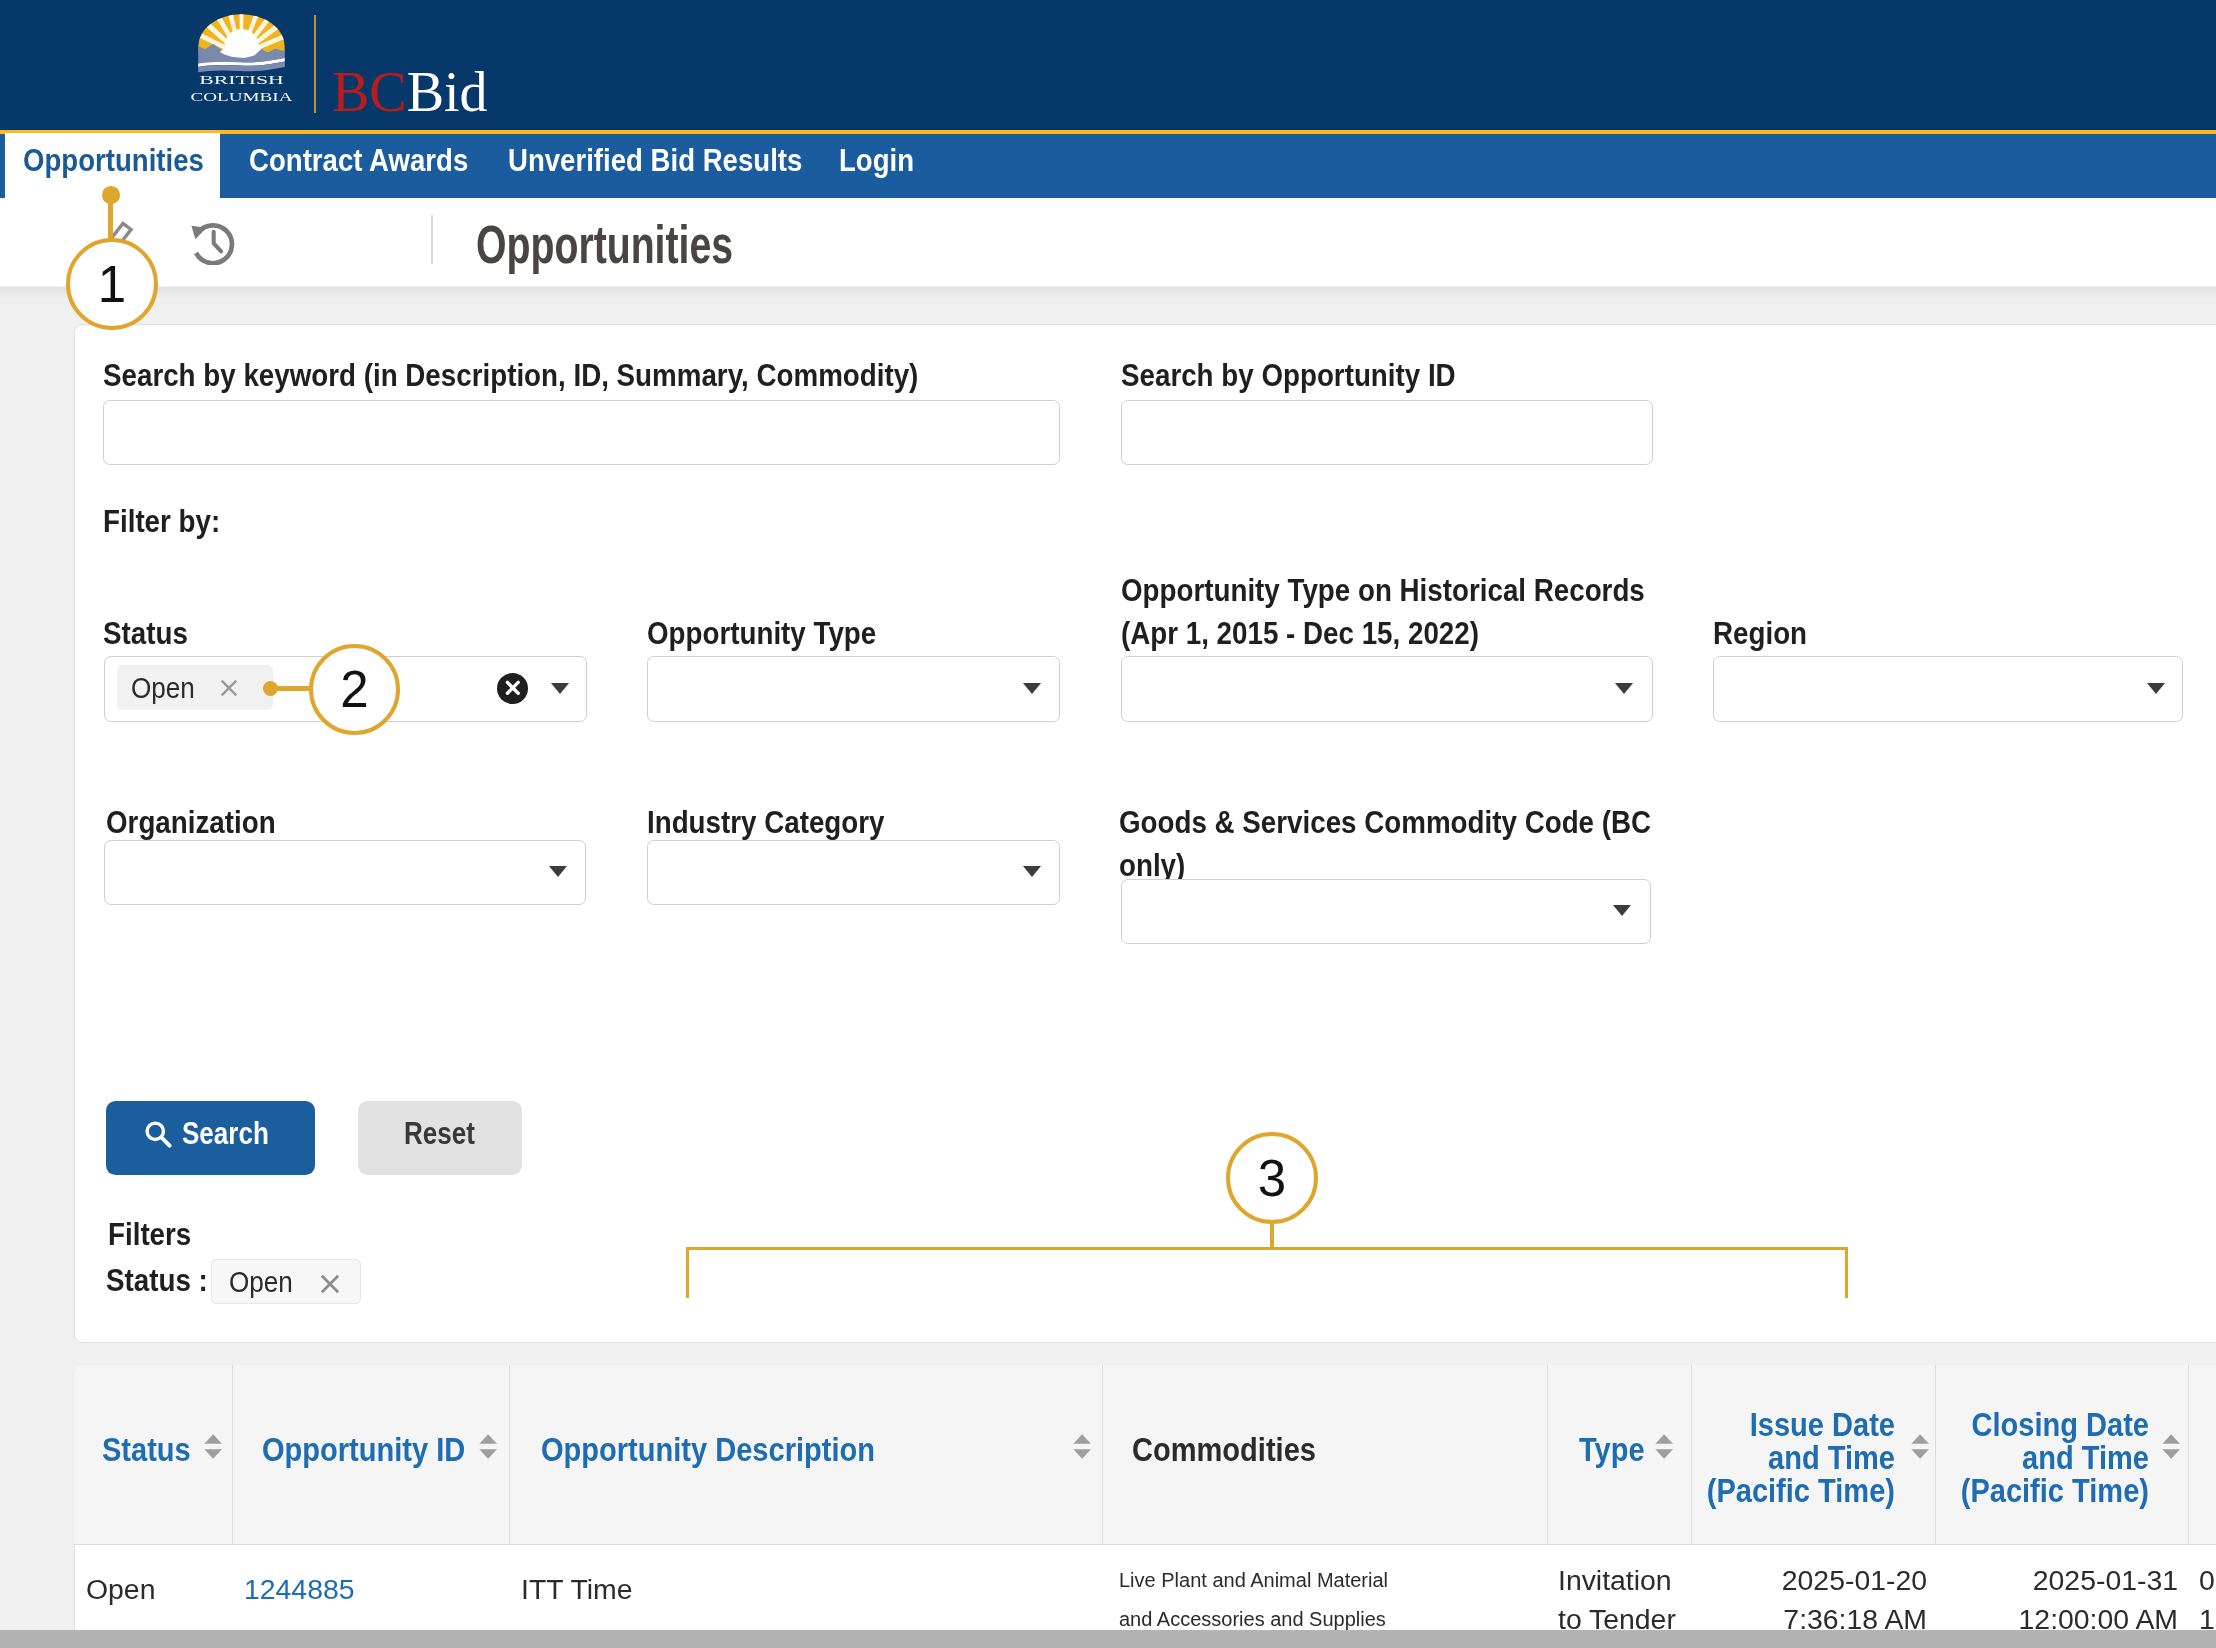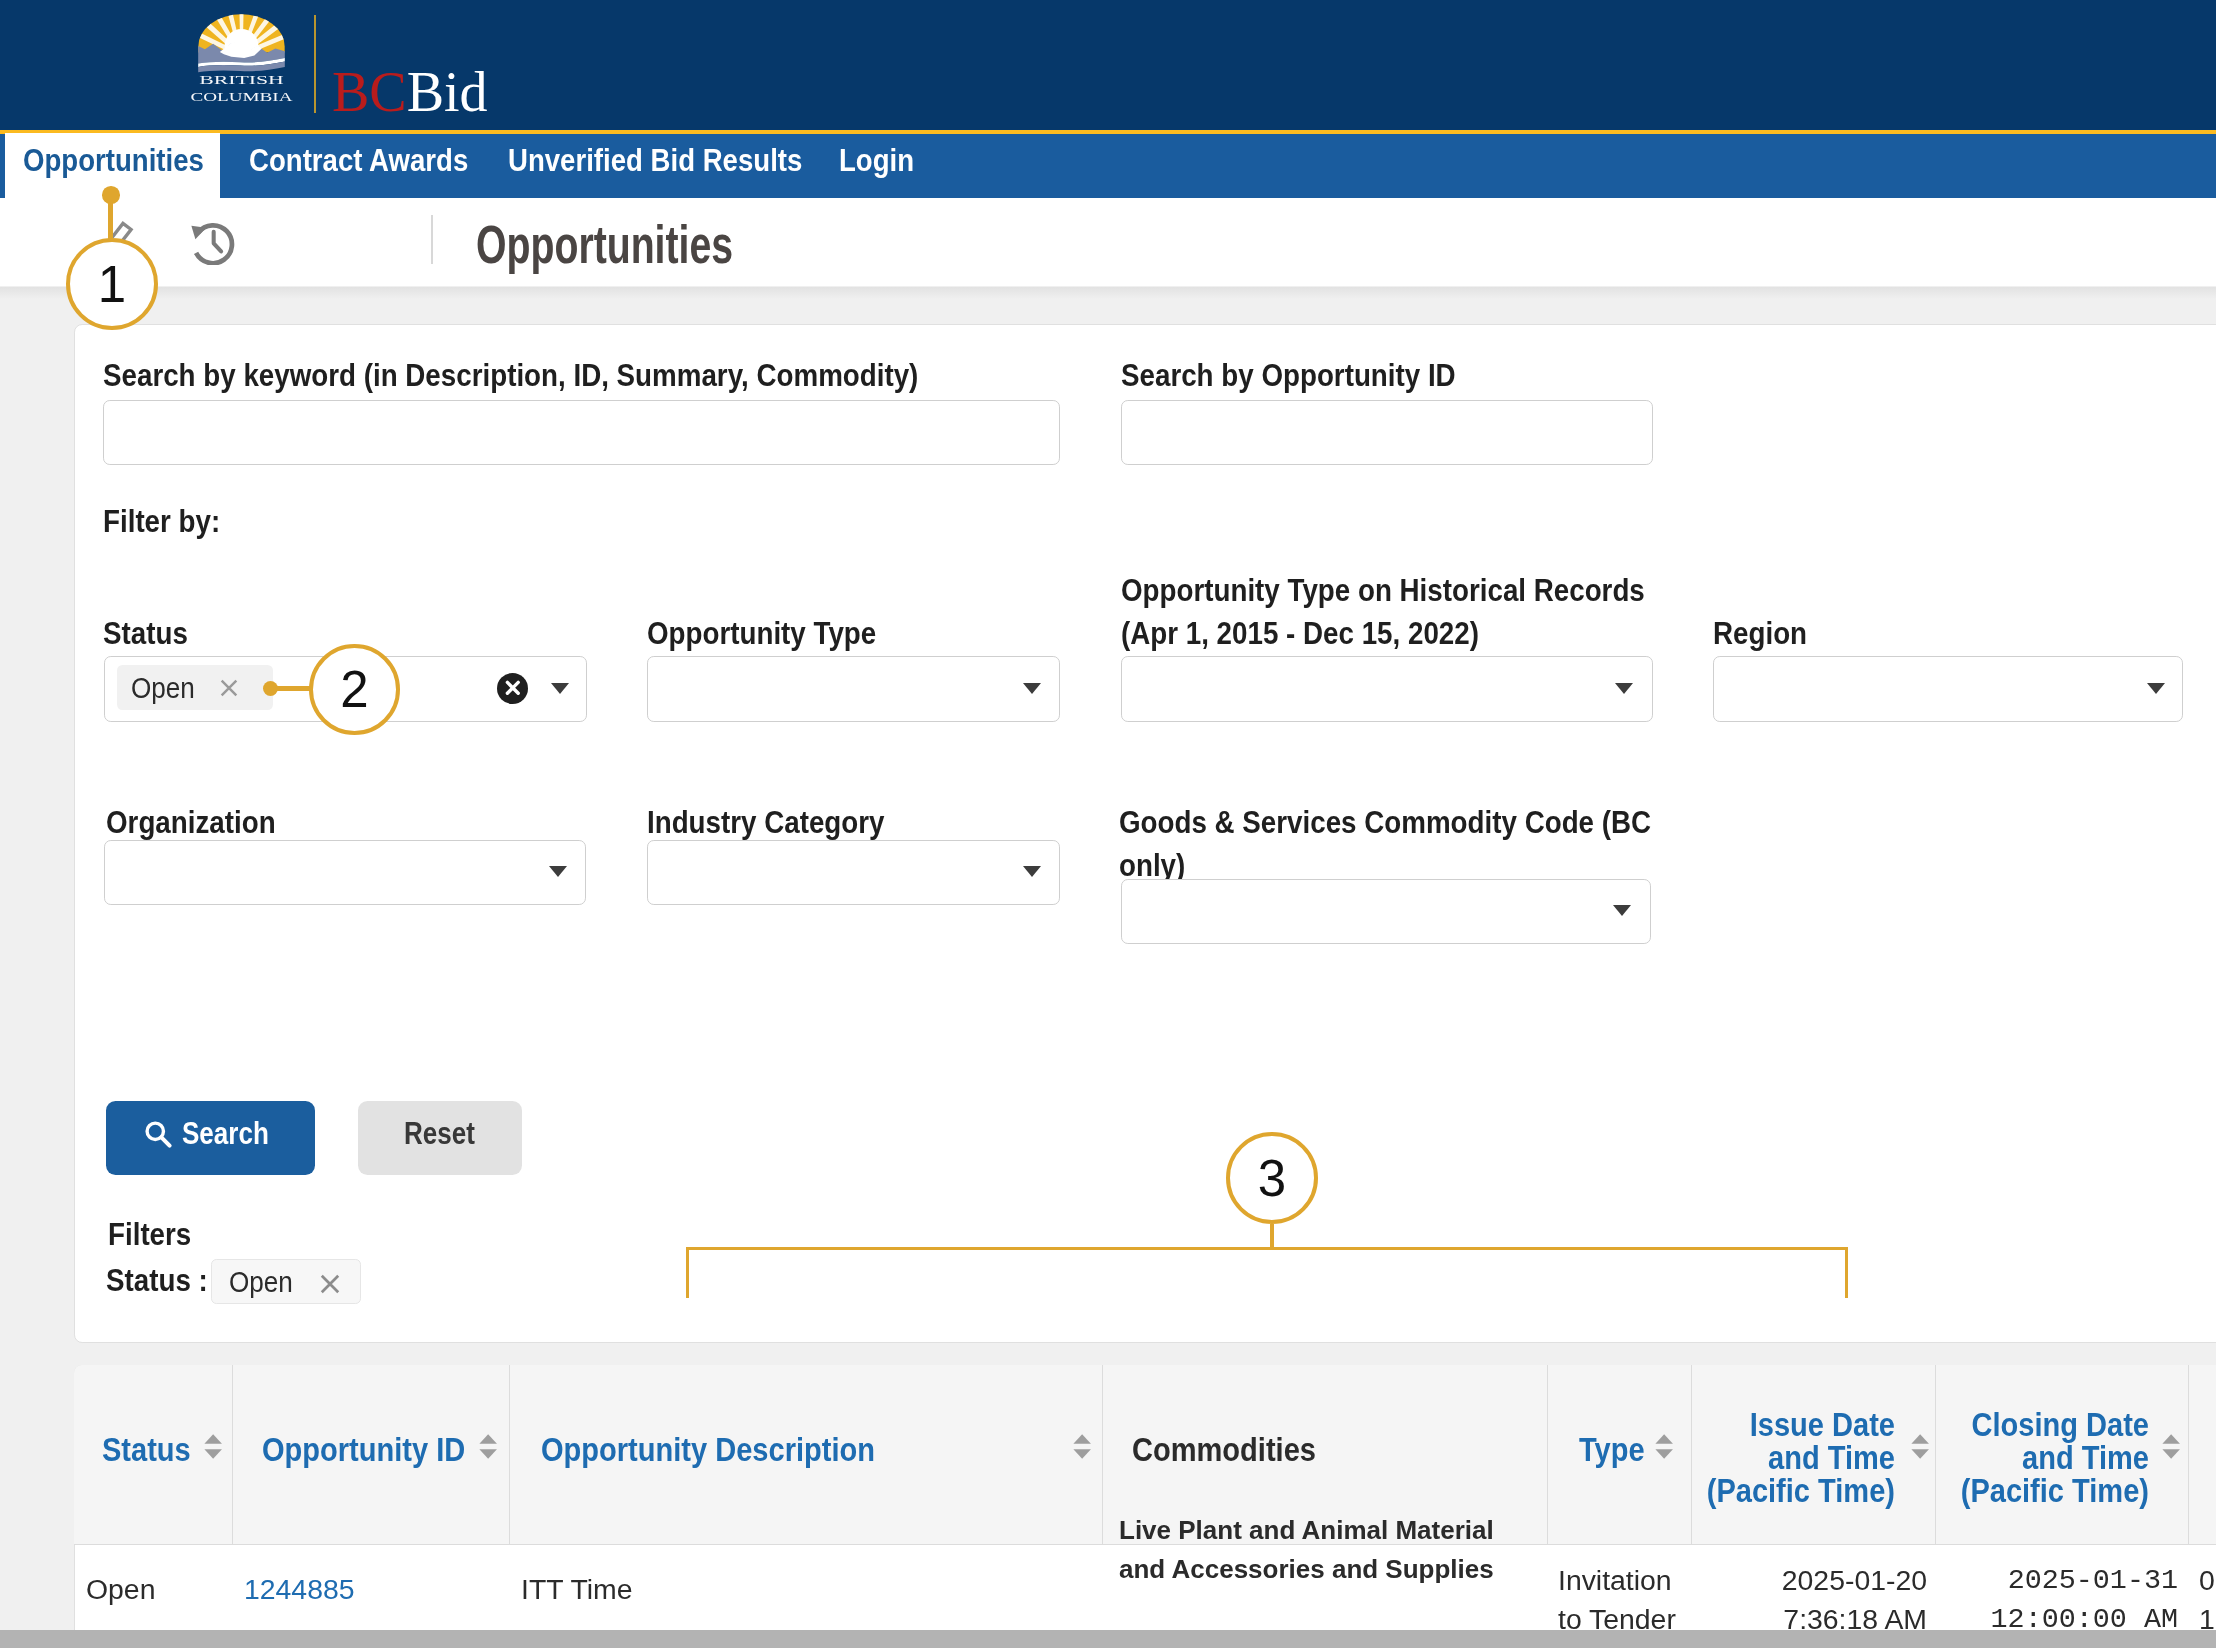--- a/index.html
+++ b/index.html
@@ -178,24 +178,24 @@
     <path d="M15 38 L28 24 L2 24 Z" fill="#9e9e9e"></path>
   </svg>
 <svg class="abs" style="left:2161px;top:1433px;" width="20.3" height="27" viewBox="0 0 30 40">
     <path d="M15 2 L28 16 L2 16 Z" fill="#9e9e9e"></path>
     <path d="M15 38 L28 24 L2 24 Z" fill="#9e9e9e"></path>
   </svg>
 
 <div class="abs" style="left:86px;top:1573px;font-size:28.4px;color:#2b2b2b;">Open</div>
 <div class="abs" style="left:244px;top:1573px;font-size:28.4px;color:#1e6cb1;">1244885</div>
 <div class="abs" style="left:521px;top:1573px;font-size:28.4px;color:#2b2b2b;">ITT Time</div>
-<div class="abs" style="left:1119px;top:1511px;font-size:26px;line-height:39px;color:#2b2b2b;font-weight:bold;">Live Plant and Animal Material<br>and Accessories and Supplies</div>
+<div class="abs" style="left:1119px;top:1561px;font-size:20px;line-height:39px;color:#2b2b2b;">Live Plant and Animal Material<br>and Accessories and Supplies</div>
 <div class="abs" style="left:1558px;top:1561px;font-size:28.4px;line-height:39px;color:#2b2b2b;">Invitation<br>to Tender</div>
 <div class="abs" style="left:1693px;top:1561px;width:234px;font-size:28.4px;line-height:39px;color:#2b2b2b;text-align:right;">2025-01-20<br>7:36:18 AM</div>
-<div class="abs" style="left:1937px;top:1561px;width:241px;font-size:28.4px;line-height:39px;color:#2b2b2b;text-align:right;font-family:Liberation Mono, monospace;">2025-01-31<br>12:00:00 AM</div>
+<div class="abs" style="left:1937px;top:1561px;width:241px;font-size:28.4px;line-height:39px;color:#2b2b2b;text-align:right;">2025-01-31<br>12:00:00 AM</div>
 <div class="abs" style="left:2199px;top:1561px;font-size:28.4px;line-height:39px;color:#2b2b2b;">0<br>1</div>
 
 <div class="abs" style="left:0;top:1630px;width:2216px;height:17.6px;background:#b3b3b3;"></div>
 
 <div class="abs" style="left:102px;top:186px;width:17.6px;height:17.6px;background:#dfa62e;border-radius:50%;"></div>
 <div class="abs" style="left:108px;top:201px;width:4.7px;height:41px;background:#dfa62e;"></div>
 <div class="abs" style="left:66px;top:238px;width:92px;height:92px;background:#ffffff;border:4.1px solid #dfa62e;border-radius:50%;"></div>
 <div class="abs" style="left:66px;top:255px;width:92px;text-align:center;font-size:51px;color:#111111;">1</div>
 
 <div class="abs" style="left:263px;top:681px;width:15px;height:15px;background:#dfa62e;border-radius:50%;"></div>

